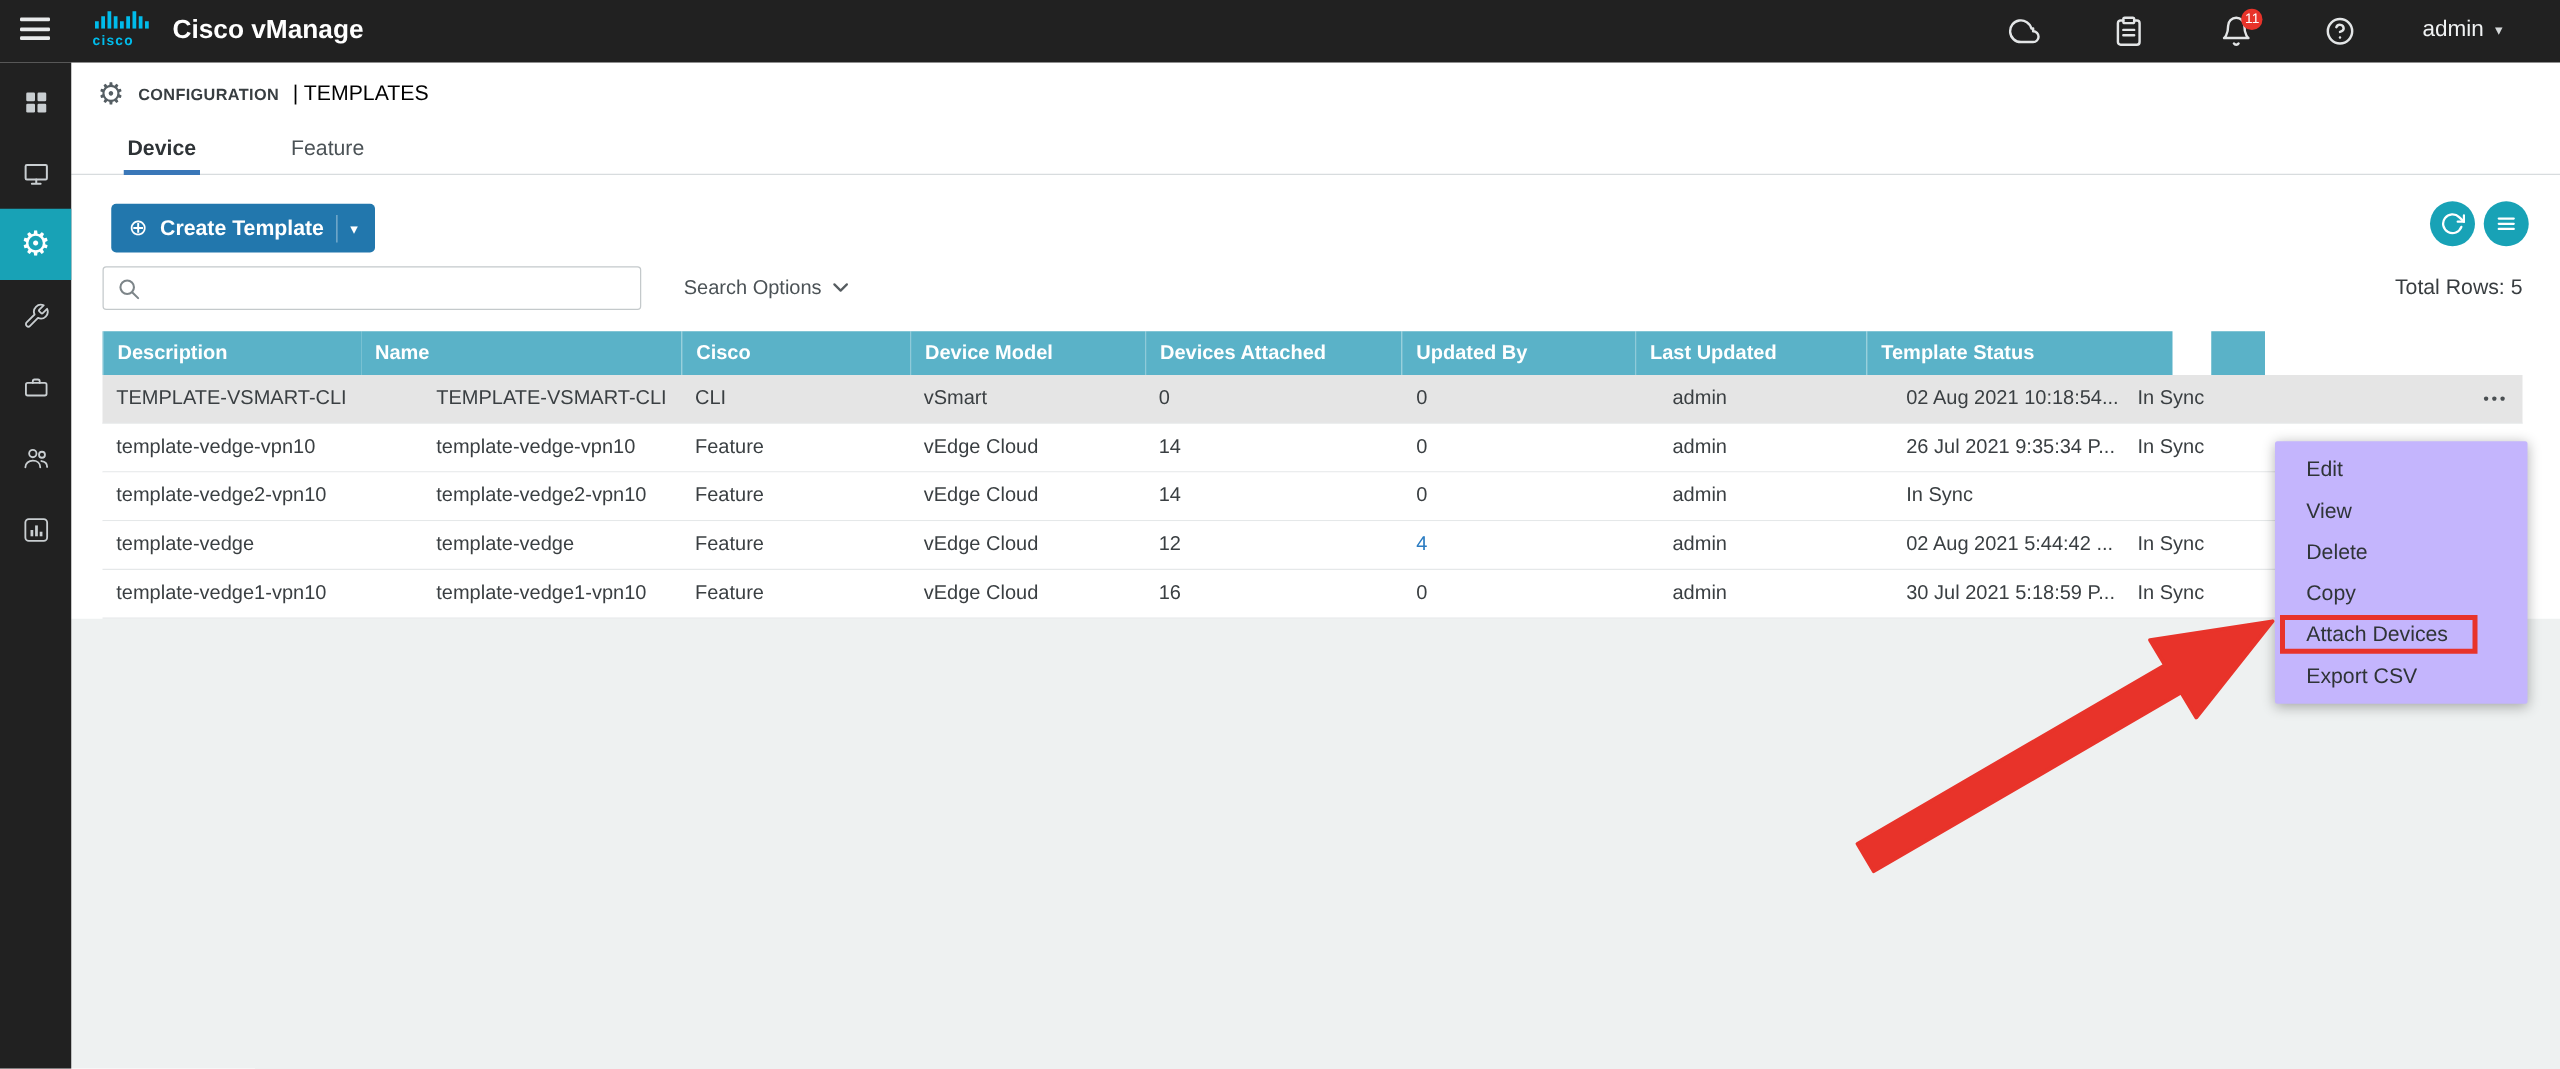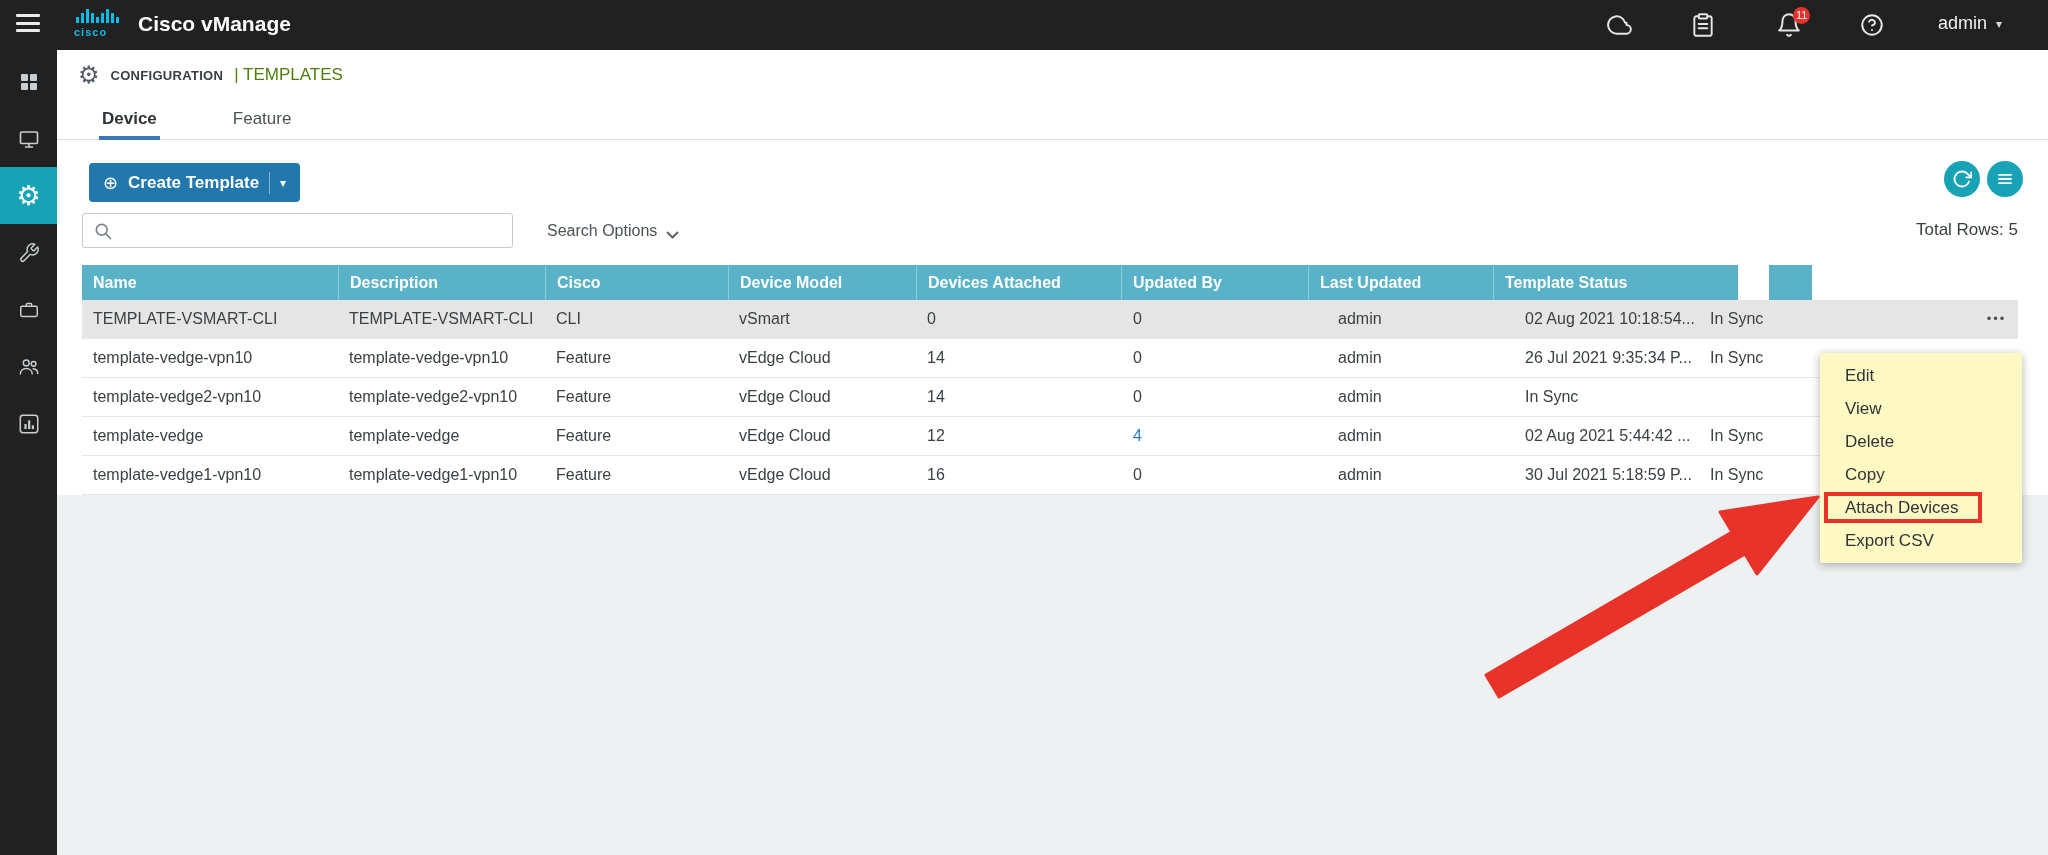--- a/index.html
+++ b/index.html
@@ -33,41 +33,41 @@
 
   
   .main { position:absolute; left:57px; top:50px; width:1991px; height:805px; background:#fff; }
   .gray-zone { position:absolute; left:0; top:445px; width:1991px; height:360px; background:#eef1f1; }
 
   .header-strip { position:absolute; left:0; top:0; width:1991px; height:90px; background:#fff;
                   border-bottom:1px solid #d8dcde; }
   .title-row { position:absolute; left:21px; top:13px; display:flex; align-items:center; gap:11px; }
   .title-gear { font-size:24px; color:#555e63; line-height:1; }
   .title-primary { font-size:13px; font-weight:700; color:#383e41; letter-spacing:.3px; }
-  .title-secondary { font-size:17px; color:#4d7c0f; }
+  .title-secondary { font-size:17px; color:#000000; }
   .tabs { position:absolute; left:42px; bottom:-1px; display:flex; gap:70px; }
   .tab { padding:0 3px 11px 3px; font-size:17px; color:#4b5256; cursor:pointer; }
   .tab.active { color:#2e3336; font-weight:700; padding-bottom:7px; border-bottom:4px solid #3a77b8; }
 
   .create-btn { position:absolute; left:32px; top:113px; height:39px; background:#2277ad; color:#fff;
                 border:none; border-radius:4px; display:flex; align-items:center; gap:10px;
                 padding:0 14px; font-size:17px; font-weight:600; cursor:pointer; }
   .create-btn .plus { font-size:18px; font-weight:400; }
   .create-btn .divider { width:1px; height:22px; background:rgba(255,255,255,.45); }
   .create-btn .caret { font-size:12px; }
 
   .icon-btn { position:absolute; top:111px; width:36px; height:36px; border-radius:50%;
               background:#18a2b6; display:flex; align-items:center; justify-content:center; cursor:pointer; }
 
   .search-wrap { position:absolute; left:25px; top:163px; display:flex; align-items:center; }
   .search-box { position:relative; }
   .search-input { width:431px; height:35px; border:1px solid #c4c9cb; border-radius:3px;
                   padding:0 10px 0 40px; font-size:16px; background:#fff; outline:none; }
   .search-mag { position:absolute; left:11px; top:8px; }
-  .search-options { margin-left:34px; display:flex; align-items:flex-end; gap:9px; font-size:16px;
+  .search-options { margin-left:34px; display:flex; align-items:center; gap:9px; font-size:16px;
                     color:#4b5256; cursor:pointer; }
   .total-rows { position:absolute; right:30px; top:170px; font-size:17px; color:#383d40; }
 
   
   .table { position:absolute; left:25px; top:215px; width:1936px; z-index:2; }
   .thead { display:flex; height:35px; }
   .th { background:#5ab2c8; color:#fff; font-size:16px; font-weight:700; line-height:35px;
         padding-left:11px; white-space:nowrap; overflow:hidden; cursor:pointer; }
   .th:not(.c0):not(.th-actions) { border-left:1px solid rgba(255,255,255,.32); }
   .col-gap { width:31px; }
@@ -75,21 +75,21 @@
   .tr { display:flex; height:39px; background:#fff; border-bottom:1px solid #e5e8e9; cursor:pointer; }
   .tr.highlight { background:#e5e5e5; }
   .td { font-size:16px; color:#3a3f42; line-height:38px; padding-left:11px; white-space:nowrap; overflow:hidden; }
   .link { color:#2b7cc2; }
   .td-actions { width:43px; display:flex; align-items:center; justify-content:center; padding:0; }
   .more { font-size:13px; letter-spacing:2px; color:#4a4f52; cursor:pointer; }
   .c0{width:256px}.c1{width:207px}.c2{width:183px}.c3{width:188px}.c4{width:206px}
   .c5{width:205px}.c6{width:187px}.c7{width:185px}.c8{width:245px}
 
   
-  .context-menu { position:absolute; left:1820px; top:353px; width:202px; background:#fef9c3;
+  .context-menu { position:absolute; left:1820px; top:353px; width:202px; background:#c4b5fd;
                   box-shadow:0 2px 10px rgba(0,0,0,.3); border-radius:2px; padding:6px 0; z-index:20; }
   .menu-item { height:33px; line-height:33px; padding-left:25px; font-size:17px; color:#2f3437;
                position:relative; cursor:pointer; white-space:nowrap; }
   .red-box { position:absolute; left:4px; top:1px; width:158px; height:31px;
              border:4px solid #e8332a; pointer-events:none; }
 
   
   .arrow-svg { position:absolute; left:0; top:0; z-index:30; pointer-events:none; }
 </style>
 </head>
@@ -263,22 +263,22 @@
         <svg width="13" height="9" viewBox="0 0 13 9">
           <path d="M1.5 1.5l5 5 5-5" fill="none" stroke="#565c60" stroke-width="1.8" stroke-linecap="round" stroke-linejoin="round"></path>
         </svg>
       </div>
     </div>
 
     <div class="total-rows">Total Rows: 5</div>
 
     <div class="table">
       <div class="thead">
+        <div class="th c1">Description</div>
         <div class="th c0">Name</div>
-        <div class="th c1">Description</div>
         <div class="th c2">Cisco</div>
         <div class="th c3">Device Model</div>
         <div class="th c5">Devices Attached</div>
         <div class="th c6">Updated By</div>
         <div class="th c7">Last Updated</div>
         <div class="th c8">Template Status</div>
         <div class="col-gap"></div>
         <div class="th th-actions"></div>
       </div>
 

